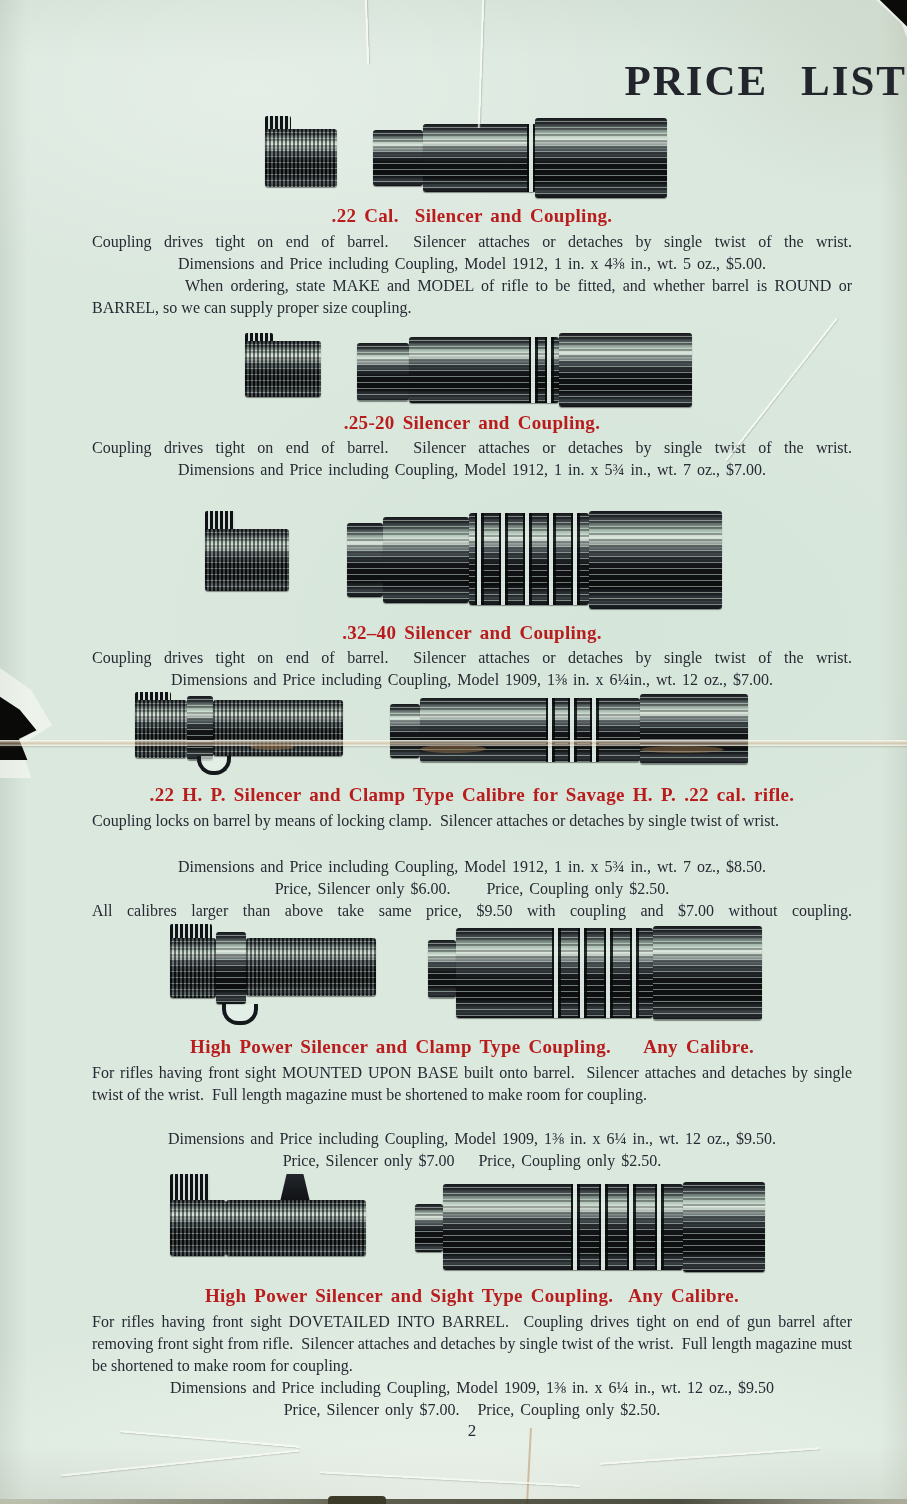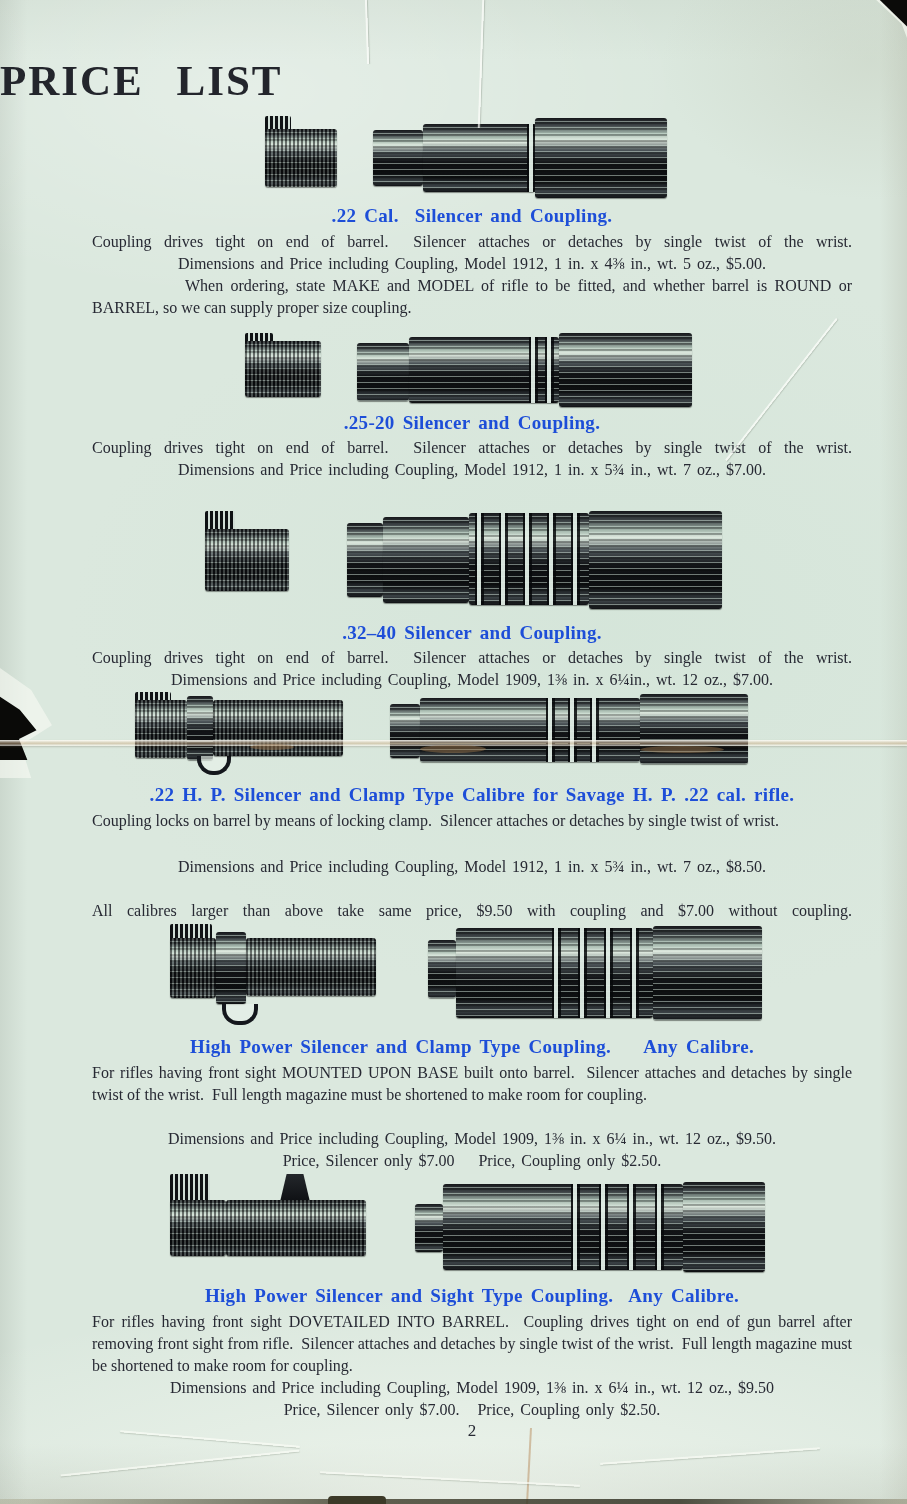--- a/index.html
+++ b/index.html
@@ -12,31 +12,31 @@
     position:absolute;inset:0;pointer-events:none;
     background:
       radial-gradient(ellipse 620px 300px at 28% 6%, rgba(255,255,255,.28), transparent 70%),
       radial-gradient(ellipse 760px 520px at 68% 42%, rgba(208,227,214,.55), transparent 72%),
       radial-gradient(ellipse 900px 280px at 50% 100%, rgba(248,251,244,.6), transparent 75%),
       radial-gradient(ellipse 300px 200px at 96% 4%, rgba(190,198,180,.35), transparent 70%),
       linear-gradient(90deg, rgba(120,130,118,.16), transparent 3%, transparent 97%, rgba(150,150,132,.2)),
       linear-gradient(180deg, rgba(168,180,164,.14), transparent 4%, transparent 96%, rgba(138,142,122,.22));
   }
   .title{
-    position:absolute;top:56px;left:0;width:100%;margin:0;text-align:left;
+    position:absolute;top:56px;left:0;width:100%;margin:0;text-align:right;
     font-size:43px;font-weight:bold;letter-spacing:2px;word-spacing:20px;color:#23252c;
   }
   .t{position:absolute;left:92px;width:760px;font-size:16px;line-height:22px;}
   .fill{text-align:justify;text-align-last:justify;}
   .just{text-align:justify;}
   .center{text-align:center;word-spacing:2px;}
   .indent{text-align:justify;text-indent:93px;}
   .heading{
     text-align:center;font-weight:bold;font-size:19px;line-height:22px;
-    letter-spacing:.3px;word-spacing:3px;color:#1d4ed8;
+    letter-spacing:.3px;word-spacing:3px;color:#b91c1c;
   }
   .pagenum{position:absolute;top:1421px;left:92px;width:760px;text-align:center;font-size:17px;}
 
   
   .illus{position:absolute;}
   .metal{
     position:absolute;border-radius:3px;
     background:
       repeating-linear-gradient(180deg, rgba(208,226,215,0) 0 3px, rgba(208,226,215,.5) 3px 4px, rgba(8,10,9,.3) 4px 6px),
       linear-gradient(180deg,#16181b 0%,#3c4245 9%,#a9bcb1 20%,#dde8de 27%,#4c5458 40%,#121417 56%,#0c0e10 78%,#3a4145 92%,#101215 100%);
@@ -147,20 +147,21 @@
     <div class="metal" style="left:285px;top:6px;width:220px;height:64px">
       <div class="ring" style="left:126px"></div>
       <div class="ring" style="left:148px"></div>
       <div class="ring" style="left:170px"></div>
     </div>
     <div class="metal" style="left:505px;top:2px;width:108px;height:70px"></div>
   </div>
   <div class="t heading" style="top:784px">.22 H. P. Silencer and Clamp Type Calibre for Savage H. P. .22 cal. rifle.</div>
   <div class="t just" style="top:810px">Coupling locks on barrel by means of locking clamp.&nbsp; Silencer attaches or detaches by single twist of wrist.</div>
   <div class="t center" style="top:856px">Dimensions and Price including Coupling, Model 1912, 1 in. x 5¾ in., wt. 7 oz., $8.50.</div>
+  <div class="t center" style="top:878px">Price, Silencer only $6.00.&nbsp;&nbsp;&nbsp;&nbsp;&nbsp;&nbsp;Price, Coupling only $2.50.</div>
   <div class="t fill" style="top:900px">All calibres larger than above take same price, $9.50 with coupling and $7.00 without coupling.</div>
 
   <div class="illus" style="left:170px;top:924px;width:592px;height:100px">
     <div class="metal knurl" style="left:0;top:14px;width:46px;height:60px"></div>
     <div class="metal" style="left:46px;top:8px;width:30px;height:72px"></div>
     <div class="loop" style="left:52px;top:80px;width:28px;height:17px"></div>
     <div class="metal knurl" style="left:76px;top:14px;width:130px;height:58px"></div>
     <div class="thread" style="left:206px;top:22px;width:42px;height:46px"></div>
     <div class="metal" style="left:258px;top:16px;width:28px;height:58px"></div>
     <div class="metal" style="left:286px;top:4px;width:197px;height:90px">

